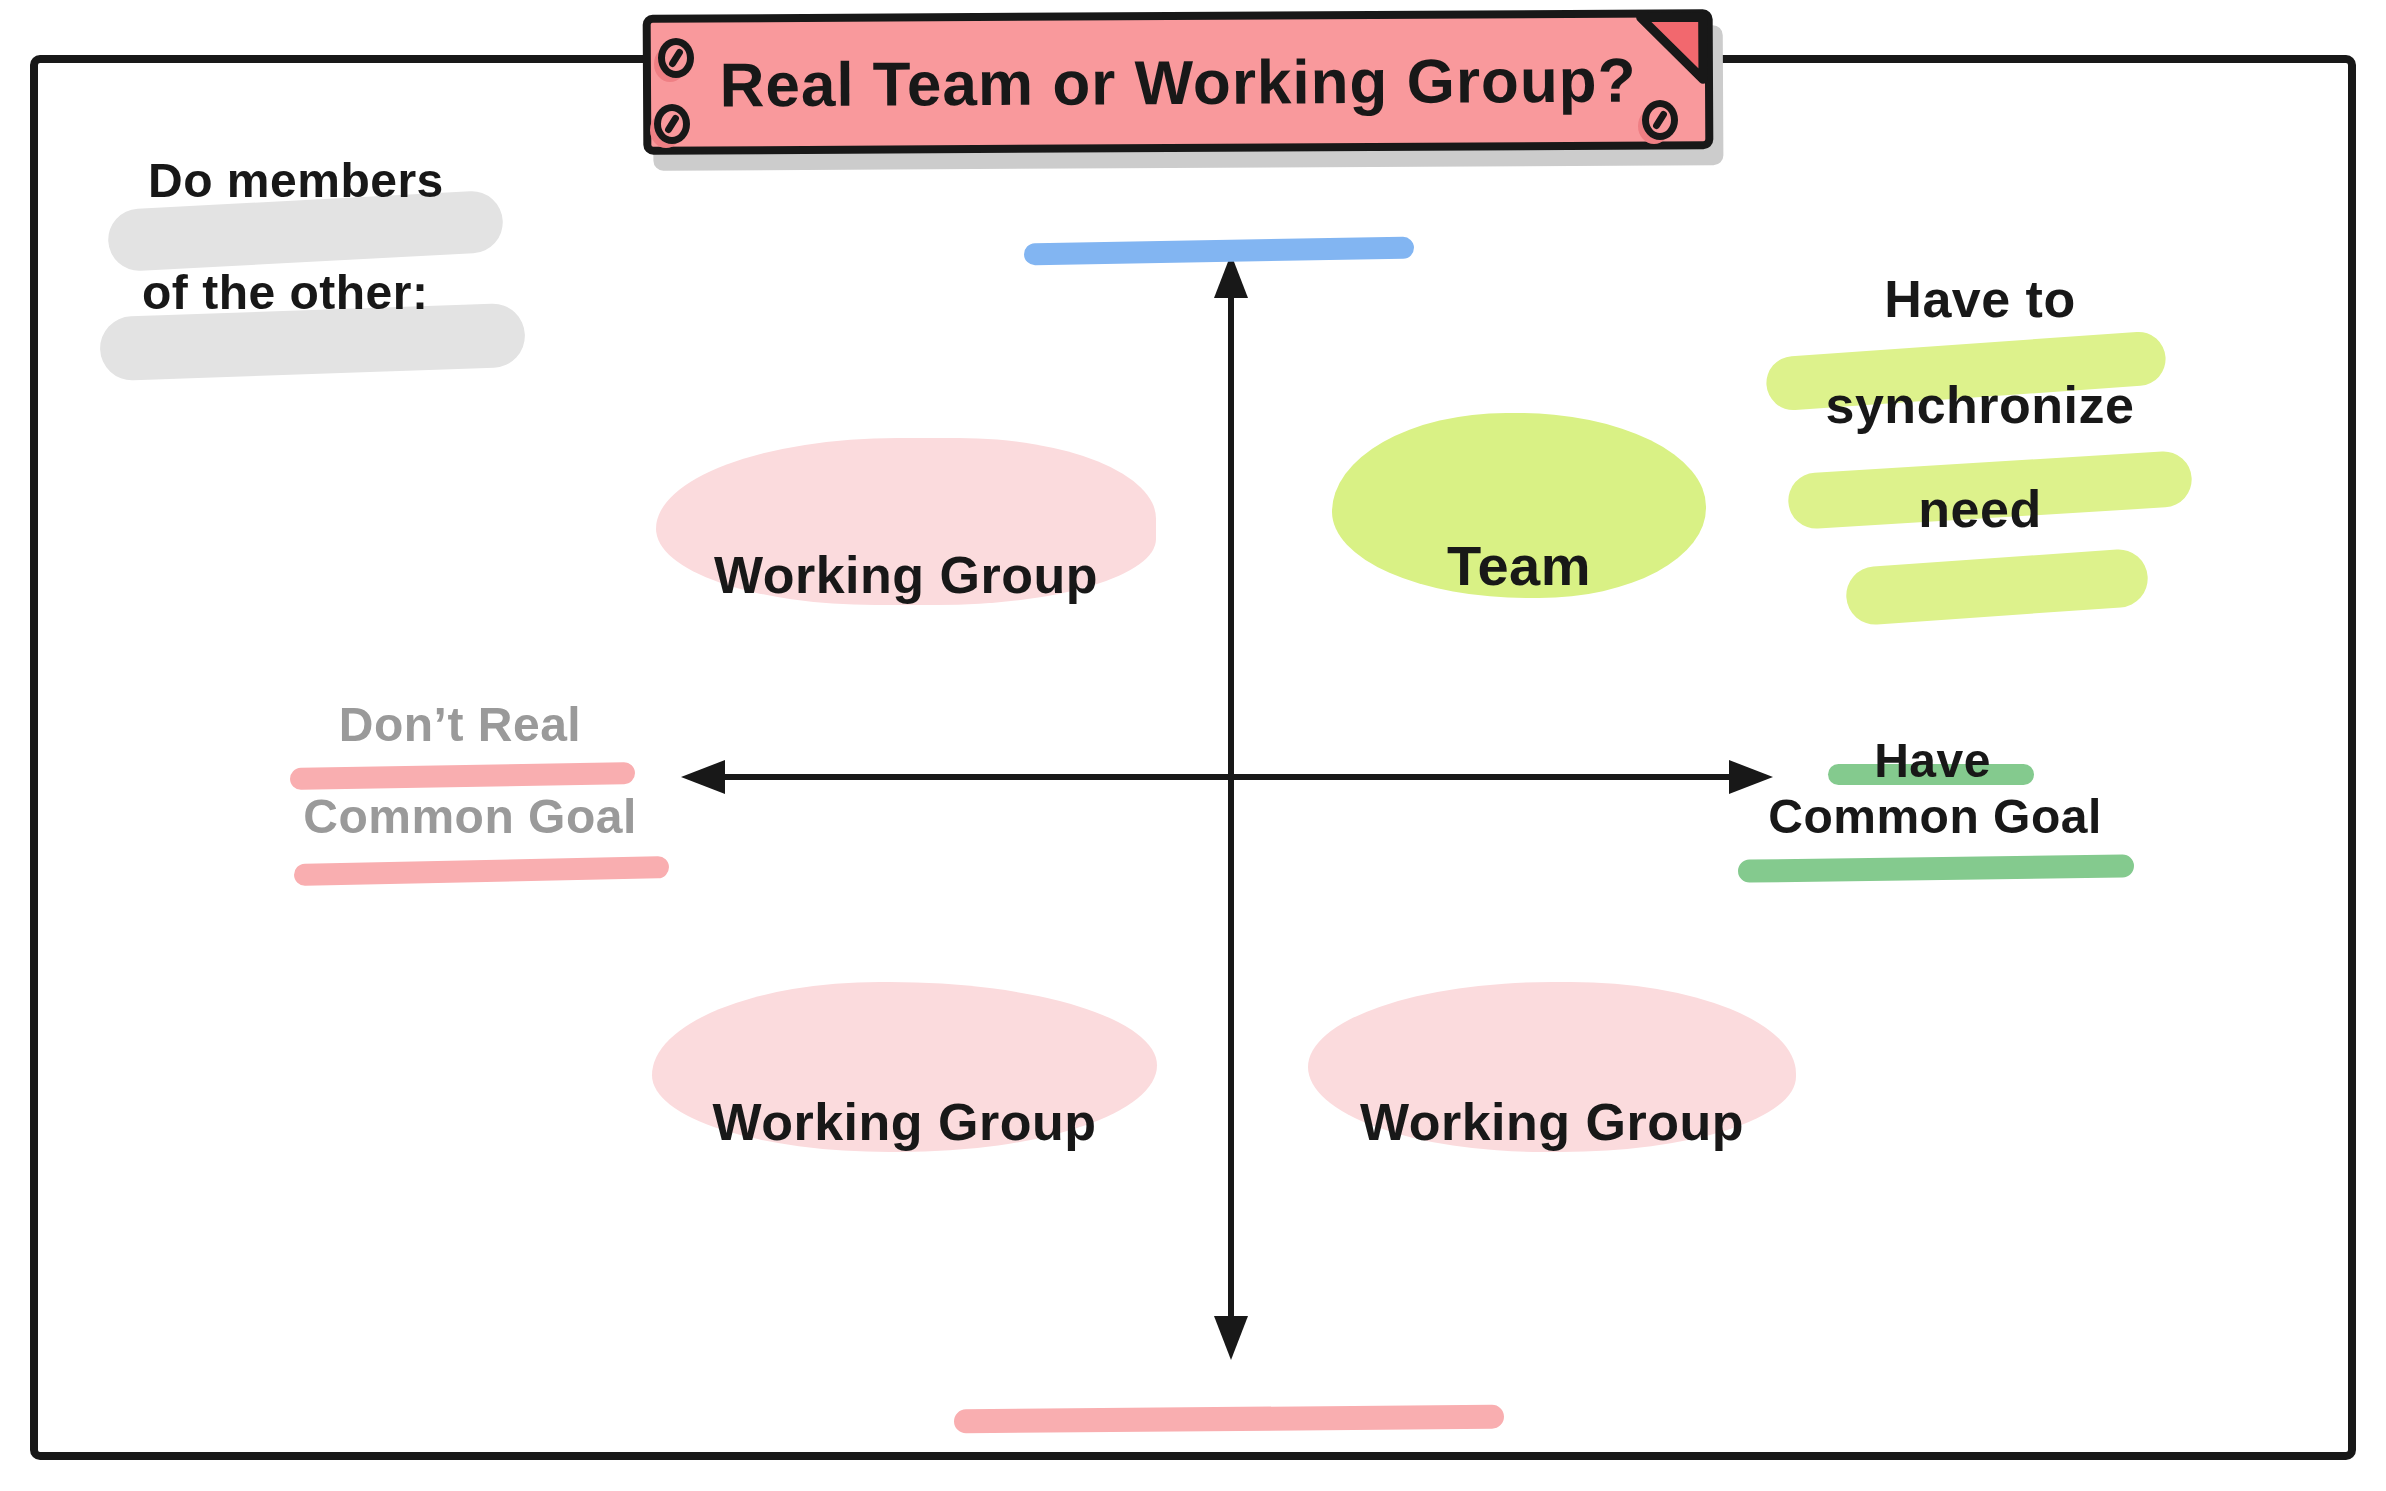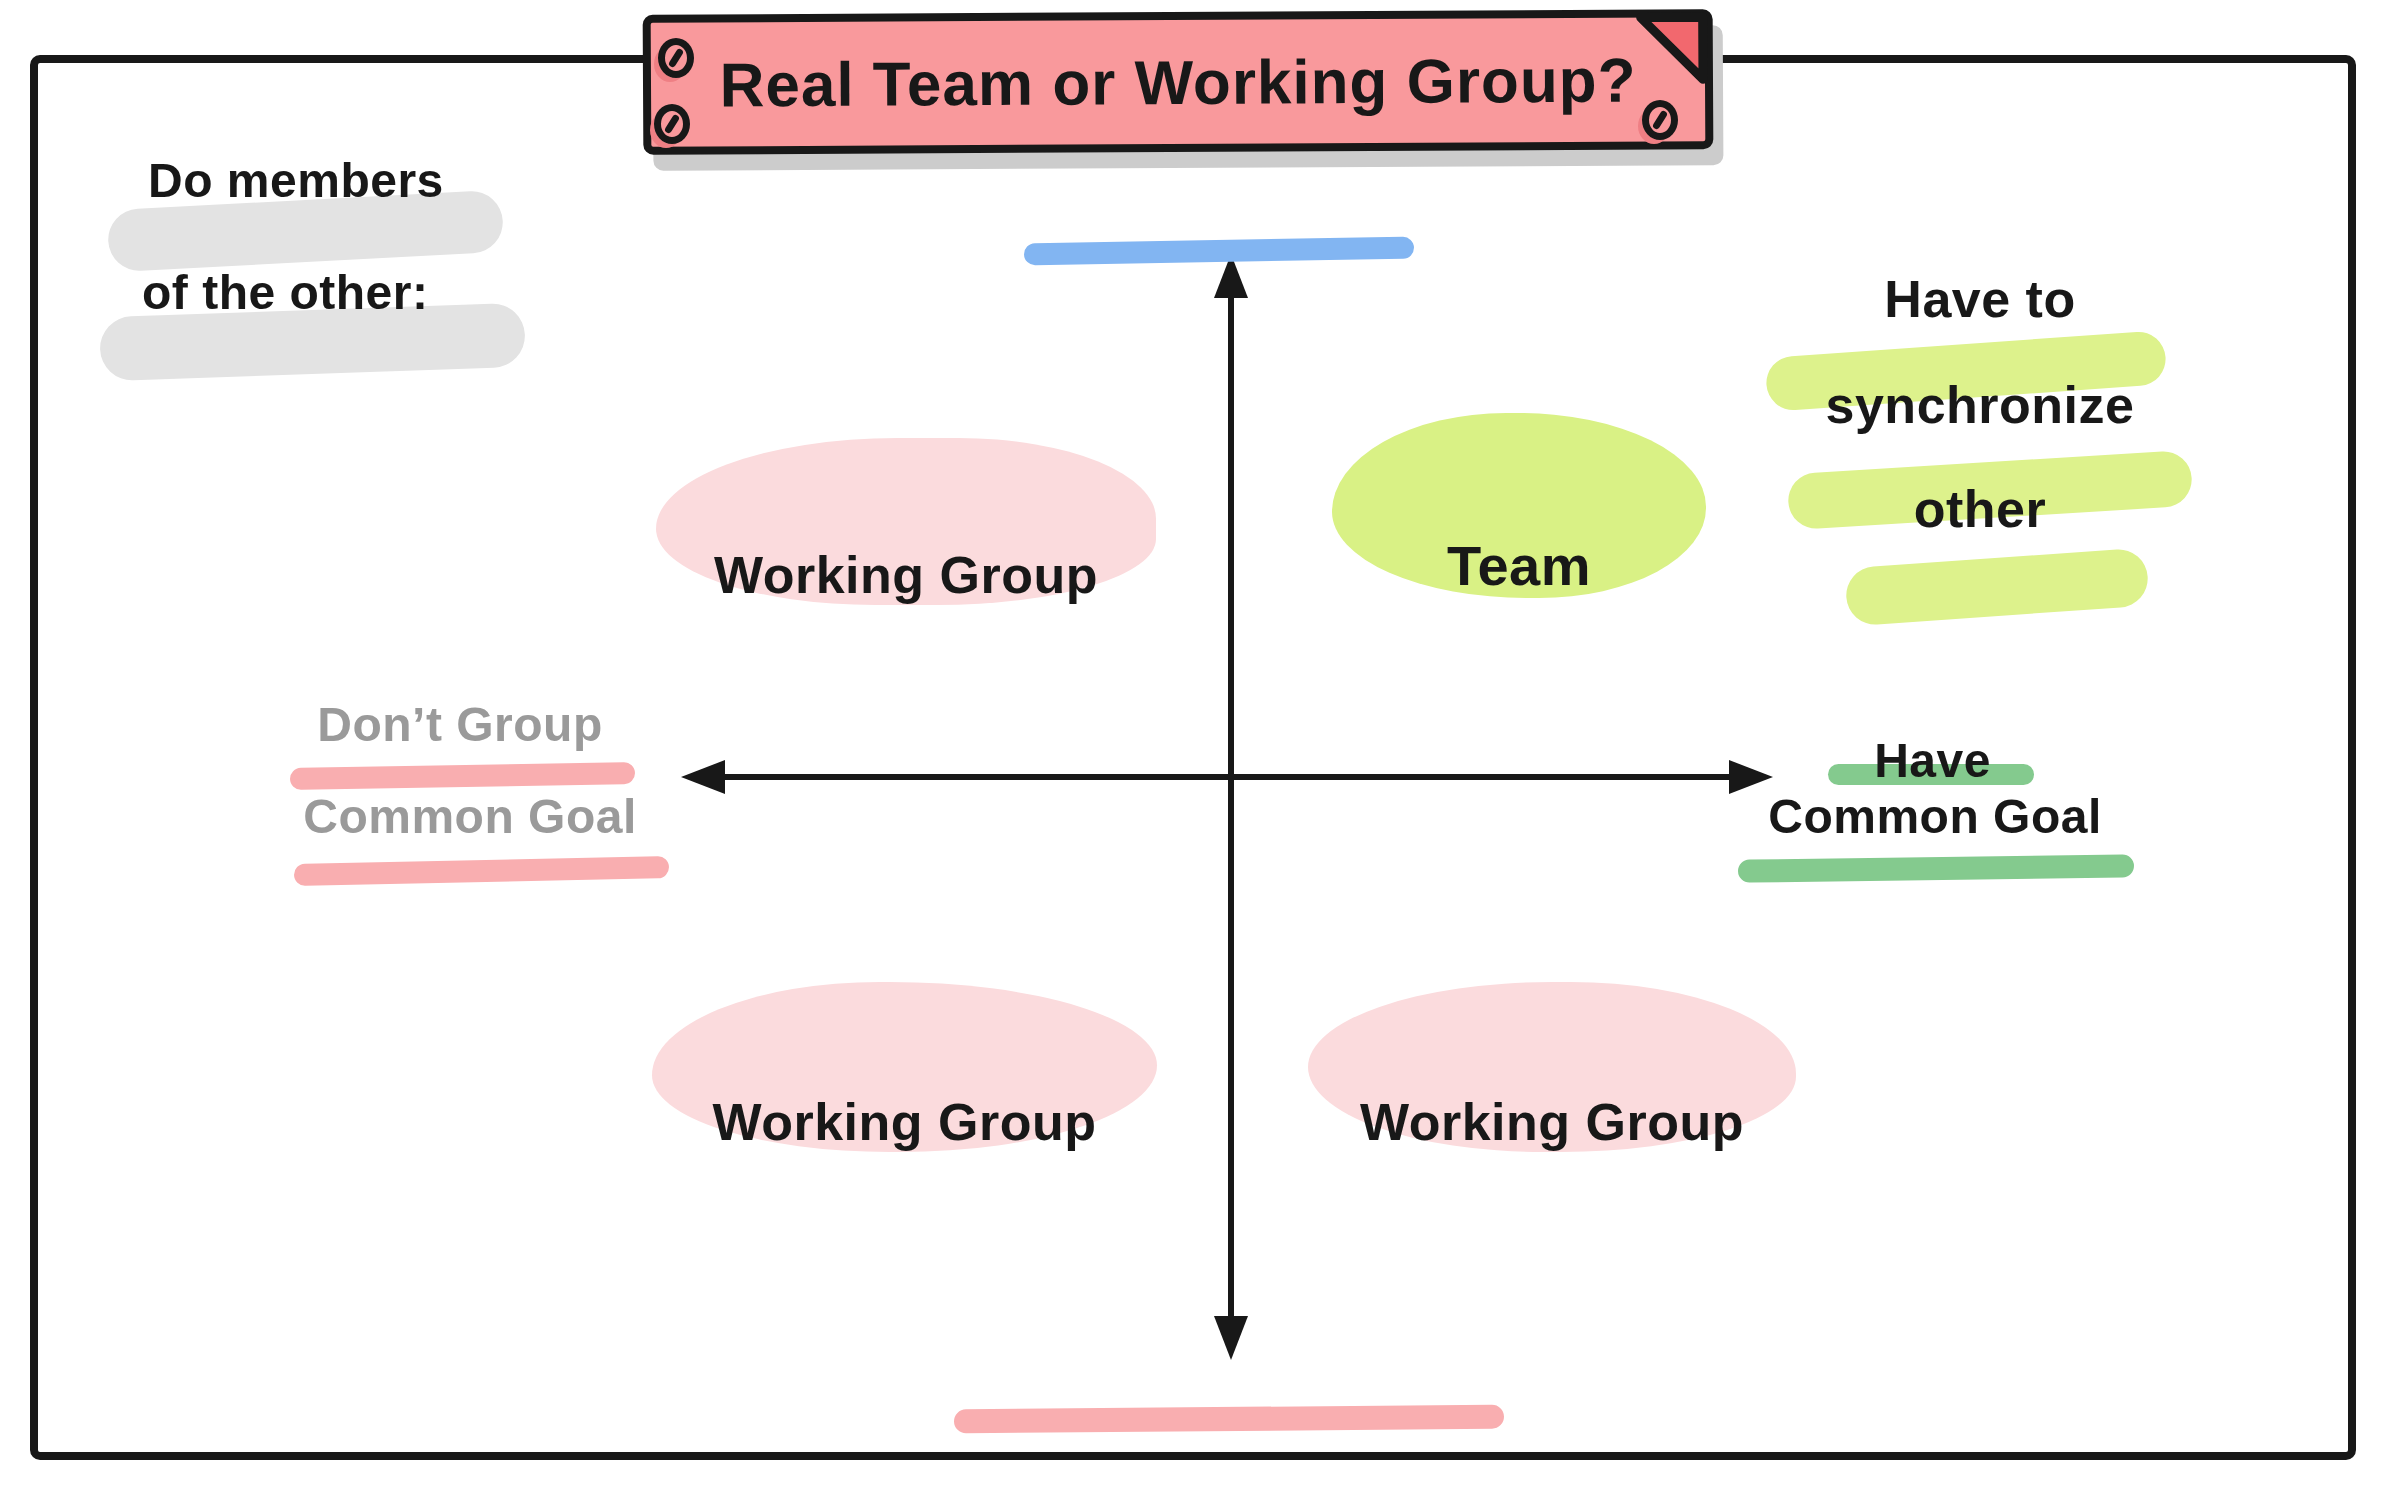--- a/index.html
+++ b/index.html
@@ -72,21 +72,21 @@
   <div class="abs axis-line" style="left:716px;top:774px;width:1020px;height:6px;"></div>
   <div class="abs head head-up" style="left:1214px;top:254px;"></div>
   <div class="abs head head-down" style="left:1214px;top:1316px;"></div>
   <div class="abs head head-left" style="left:681px;top:760px;"></div>
   <div class="abs head head-right" style="left:1729px;top:760px;"></div>
 
   <div class="abs u-line u-blue" style="left:1024px;top:240px;width:390px;height:22px;transform:rotate(-1deg);"></div>
 
   <div class="abs u-line u-pink" style="left:954px;top:1407px;width:550px;height:24px;transform:rotate(-0.5deg);"></div>
 
-  <div class="abs txt hand f48 center gray" style="left:260px;top:700px;width:400px;">Don’t Group</div>
+  <div class="abs txt hand f48 center gray" style="left:260px;top:700px;width:400px;">Don’t Real</div>
   <div class="abs u-line u-pink" style="left:290px;top:765px;width:345px;height:22px;transform:rotate(-1deg);"></div>
   <div class="abs txt hand f48 center gray" style="left:255px;top:792px;width:430px;">Common Goal</div>
   <div class="abs u-line u-pink" style="left:294px;top:860px;width:375px;height:22px;transform:rotate(-1.2deg);"></div>
 
   <div class="abs txt hand f48 center" style="left:1815px;top:736px;width:235px;">Have</div>
   <div class="abs u-line u-green" style="left:1828px;top:764px;width:206px;height:21px;"></div>
   <div class="abs txt hand f48 center" style="left:1730px;top:792px;width:410px;">Common Goal</div>
   <div class="abs u-line u-green" style="left:1738px;top:857px;width:396px;height:23px;transform:rotate(-0.8deg);"></div>
 
   <div class="abs blob blob-pink r1" style="left:656px;top:438px;width:500px;height:167px;">
@@ -100,21 +100,21 @@
   </div>
   <div class="abs blob blob-pink r4" style="left:1308px;top:982px;width:488px;height:170px;">
     <span class="hand blob-label">Working Group</span>
   </div>
 
   <div class="abs stroke stroke-green" style="left:1766px;top:344px;width:400px;height:54px;transform:rotate(-4deg);"></div>
   <div class="abs stroke stroke-green" style="left:1788px;top:462px;width:404px;height:56px;transform:rotate(-3.5deg);"></div>
   <div class="abs stroke stroke-green" style="left:1846px;top:558px;width:302px;height:58px;transform:rotate(-4deg);"></div>
   <div class="abs txt hand f52 center" style="left:1770px;top:272px;width:420px;">Have to</div>
   <div class="abs txt hand f52 center" style="left:1770px;top:378px;width:420px;">synchronize</div>
-  <div class="abs txt hand f52 center" style="left:1770px;top:482px;width:420px;">other</div>
+  <div class="abs txt hand f52 center" style="left:1770px;top:482px;width:420px;">need</div>
 
   <div class="abs banner">
     <span class="hand banner-title">Real Team or Working Group?</span>
     <svg class="abs fold" viewBox="0 0 80 80">
       <polygon points="8,8 70,70 70,8" fill="#f2686e" stroke="#181818" stroke-width="9" stroke-linejoin="round"></polygon>
     </svg>
   </div>
   <span class="abs screw" style="left:658px;top:38px;">
       <span class="slot"></span>
     </span>

